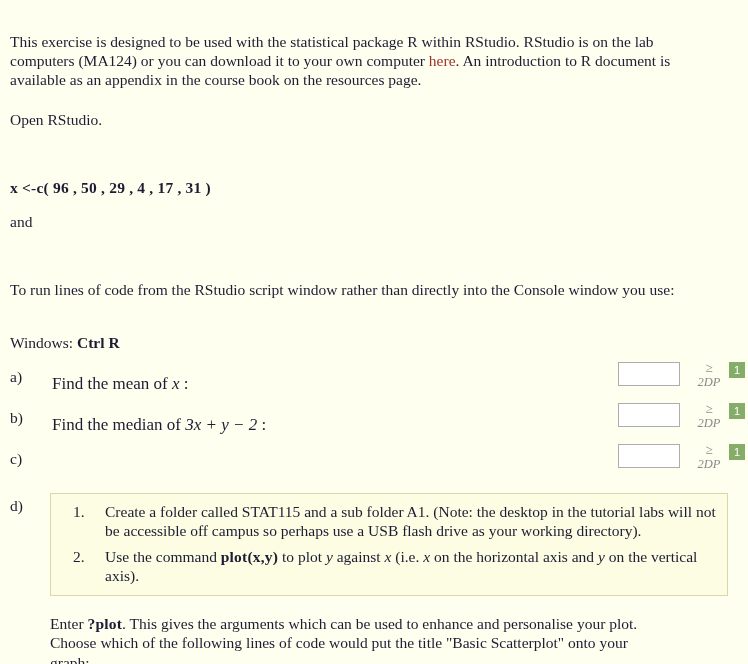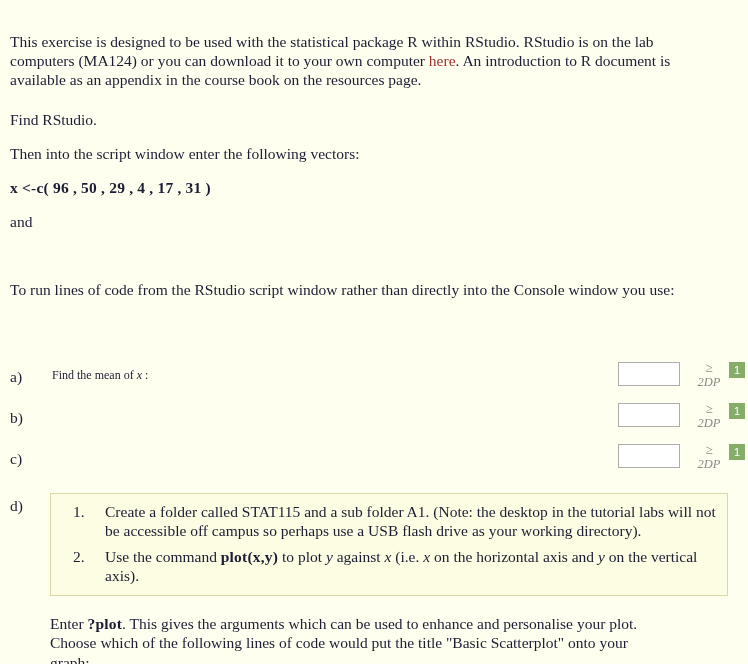--- a/index.html
+++ b/index.html
@@ -51,22 +51,22 @@
   .qlabel {
     position: absolute;
     left: 0;
     top: 6px;
     font-size: 15.5px;
     width: 32px;
   }
   .qtext {
     position: absolute;
     left: 42px;
-    top: 6px;
-    font-size: 12px;
+    top: 12px;
+    font-size: 17px;
     white-space: nowrap;
   }
   .mathv {
     font-style: italic;
     font-family: "Liberation Serif", "DejaVu Serif", serif;
   }
   .answer-box {
     position: absolute;
     left: 608px;
     top: 0px;
@@ -147,45 +147,46 @@
     line-height: 19.5px;
   }
 </style>
 </head>
 <body>
 
 <div class="page">
 
   <p class="para" style="top:16px;"><span>This exercise is designed to be used with the statistical package R within RStudio. RStudio is on the lab computers (MA124) or you can download it to your own computer </span><a class="link" href="#">here</a><span>. An introduction to R document is available as an appendix in the course book on the resources page.</span></p>
 
-  <p class="para" style="top:94px;">Find RStudio.</p>
-
-  <p class="para" style="top:128px;">Then into the script window enter the following vectors:</p>
+  <p class="para" style="top:94px;">Open RStudio.</p>
+
 
   <p class="para code" style="top:162px;">x &lt;-c( 96 , 50 , 29 , 4 , 17 , 31 )</p>
 
   <p class="para" style="top:196px;">and</p>
 
 
   <p class="para narrow" style="top:264px;">To run lines of code from the RStudio script window rather than directly into the Console window you use:</p>
 
+  <p class="para" style="top:317px;"><span>Windows: </span><span class="kbd">Ctrl R</span></p>
 
   <div class="qrow" style="top:362px;">
     <span class="qlabel">a)</span>
     <span class="qtext"><span>Find the mean of </span><span class="mathv">x</span><span> :</span></span>
     <input class="answer-box" type="text" value="" style="">
     <span class="hint">
         <span class="hsym">≥</span>
         <span class="hdp">2DP</span>
       </span>
     <span class="mark-badge">1</span>
   </div>
 
   <div class="qrow" style="top:403px;">
     <span class="qlabel">b)</span>
+    <span class="qtext"><span>Find the median of </span><span class="mathv">3x + y − 2</span><span> :</span></span>
     <input class="answer-box" type="text" value="" style="">
     <span class="hint">
         <span class="hsym">≥</span>
         <span class="hdp">2DP</span>
       </span>
     <span class="mark-badge">1</span>
   </div>
 
   <div class="qrow" style="top:444px;">
     <span class="qlabel">c)</span>

